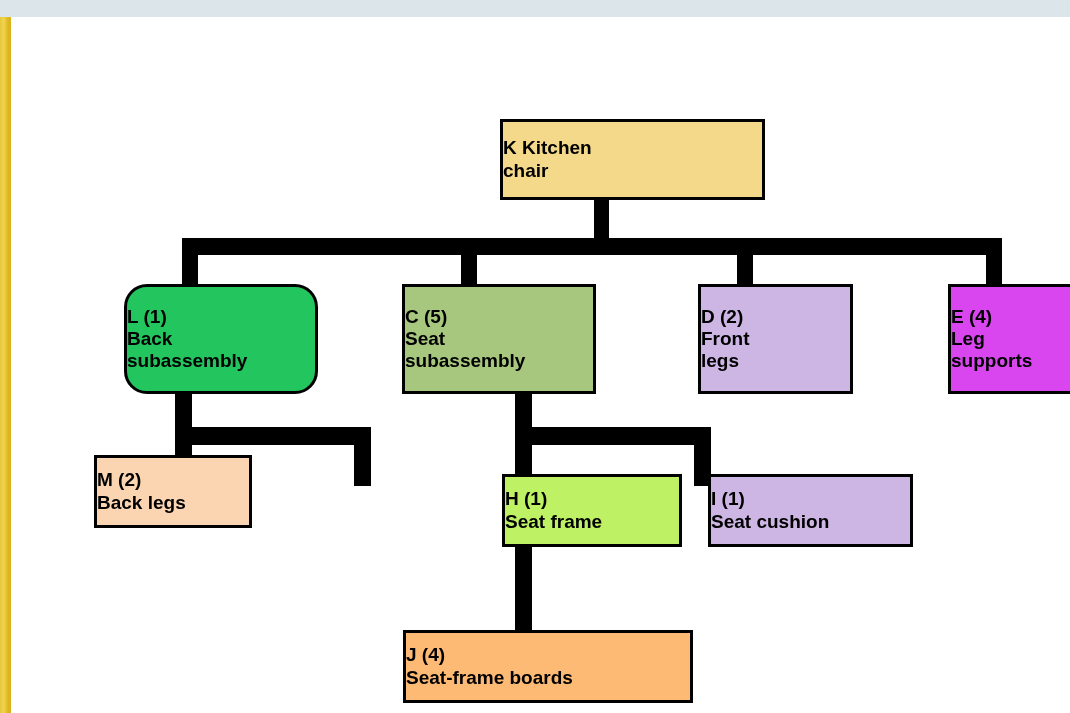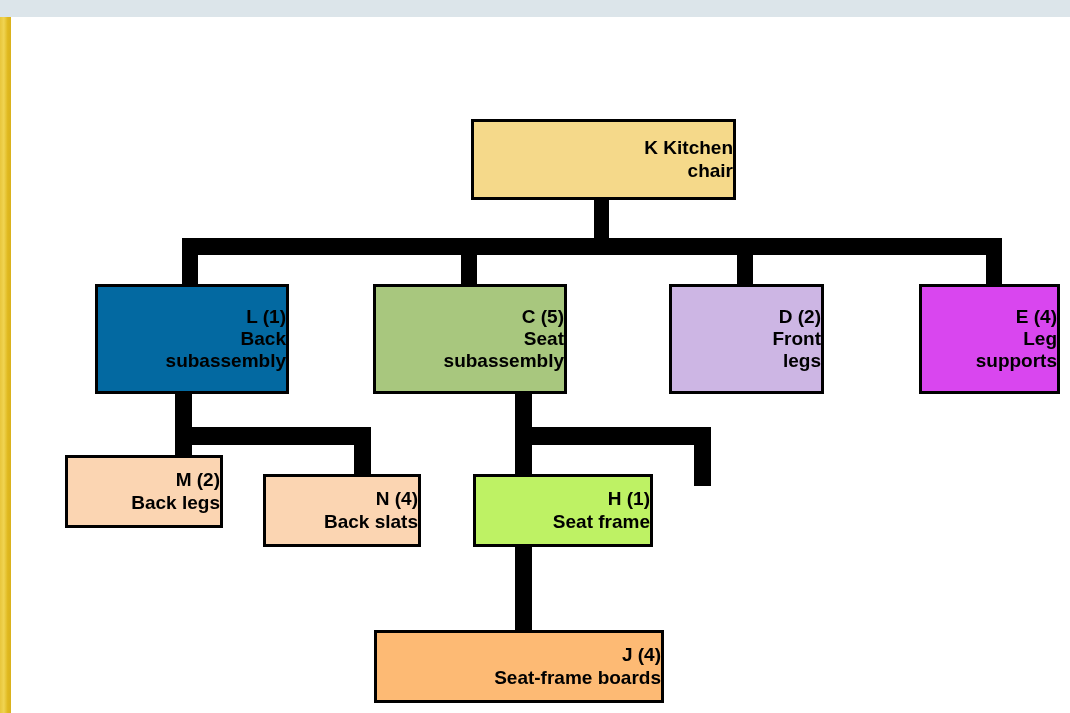--- a/index.html
+++ b/index.html
@@ -52,24 +52,25 @@
     position: absolute;
     box-sizing: border-box;
     border: 3px solid #000000;
     color: #000000;
     font-weight: bold;
     font-size: 19px;
     line-height: 1.17;
     text-align: center;
     display: flex;
     flex-direction: column;
-    align-items: flex-end;
+    align-items: flex-start;
     justify-content: center;
     z-index: 3;
     white-space: pre;
+    margin-left: 29px;
   }
   .node .ln { display: block; }
   
   .conn {
     position: absolute;
     background: #000000;
     z-index: 1;
   }
 </style>
 </head>
@@ -102,21 +103,21 @@
     <div class="conn" style="left:504px; top:410px; width:196px; height:18px;"></div>
     <div class="conn" style="left:683px; top:410px; width:17px; height:59px;"></div>
 
     <div class="conn" style="left:504px; top:530px; width:17px; height:93px;"></div>
 
     <div class="node" style="left:460px; top:102px; width:265px; height:81px; background:#f5d98a;">
       <span class="ln">K Kitchen</span>
       <span class="ln">chair</span>
     </div>
 
-    <div class="node" style="left:84px; top:267px; width:194px; height:110px; background:#0369a1;">
+    <div class="node" style="left:84px; top:267px; width:194px; height:110px; background:#22c55e;border-radius:23px;">
       <span class="ln">L (1)</span>
       <span class="ln">Back</span>
       <span class="ln">subassembly</span>
     </div>
 
     <div class="node" style="left:362px; top:267px; width:194px; height:110px; background:#a8c77e;">
       <span class="ln">C (5)</span>
       <span class="ln">Seat</span>
       <span class="ln">subassembly</span>
     </div>
@@ -131,30 +132,30 @@
       <span class="ln">E (4)</span>
       <span class="ln">Leg</span>
       <span class="ln">supports</span>
     </div>
 
     <div class="node" style="left:54px; top:438px; width:158px; height:73px; background:#fbd5b2;">
       <span class="ln">M (2)</span>
       <span class="ln">Back legs</span>
     </div>
 
-    <div class="node" style="left:252px; top:457px; width:158px; height:73px; background:#fbd5b2;">
-      <span class="ln">N (4)</span>
-      <span class="ln">Back slats</span>
-    </div>
 
     <div class="node" style="left:462px; top:457px; width:180px; height:73px; background:#bef264;">
       <span class="ln">H (1)</span>
       <span class="ln">Seat frame</span>
     </div>
 
+    <div class="node" style="left:668px; top:457px; width:205px; height:73px; background:#cdb6e4;">
+      <span class="ln">I (1)</span>
+      <span class="ln">Seat cushion</span>
+    </div>
 
     <div class="node" style="left:363px; top:613px; width:290px; height:73px; background:#fdba74;">
       <span class="ln">J (4)</span>
       <span class="ln">Seat-frame boards</span>
     </div>
 
   </div>
 </div>
 
 </body></html>

